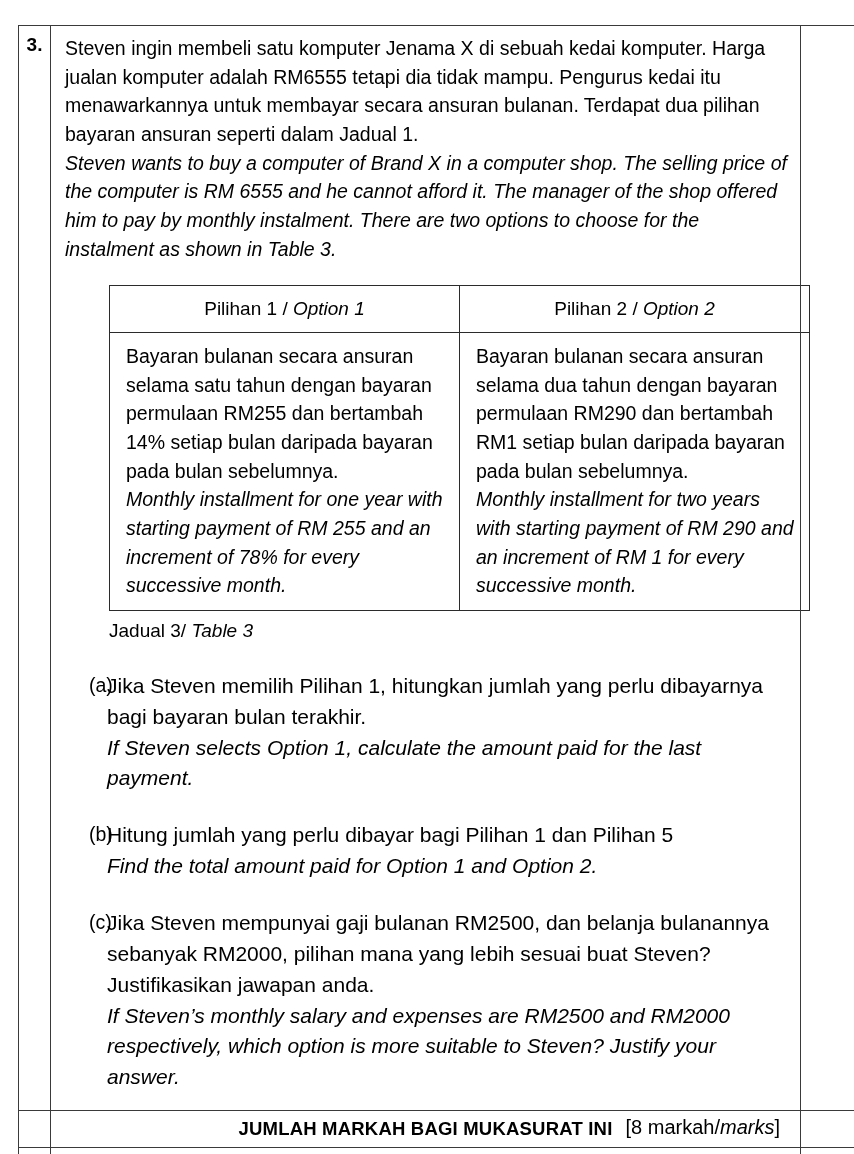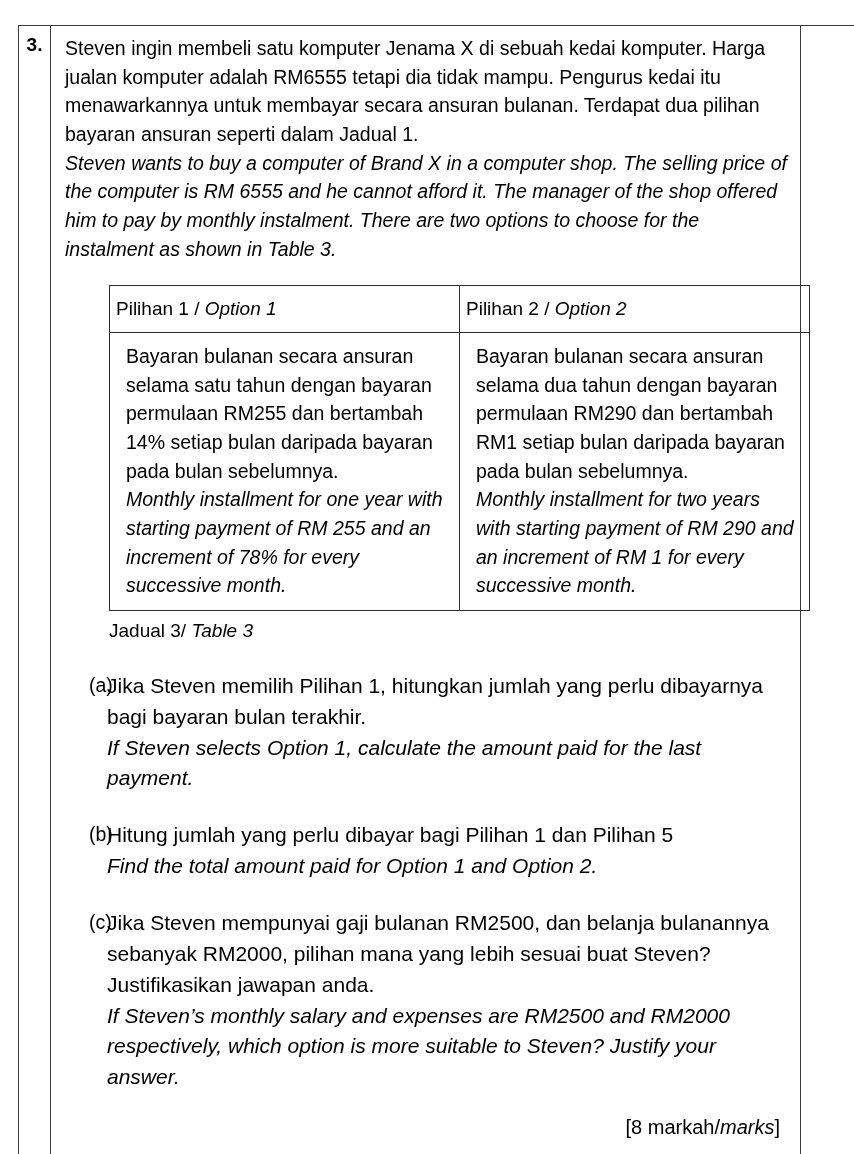--- a/index.html
+++ b/index.html
@@ -81,21 +81,21 @@
     width: 700px;
   }
   .opt-table td {
     border: 1.5px solid #2b2b2b;
     vertical-align: top;
     padding: 9px 12px 10px 16px;
     font-size: 19px;
     line-height: 1.46;
   }
   .opt-table td.head {
-    text-align: left;
+    text-align: center;
     padding: 9px 6px 9px 6px;
   }
   .opt-col-1 { width: 350px; }
   .opt-col-2 { width: 350px; }
   .it { font-style: italic; }
 
   .table-caption {
     margin: 6px 0 0 44px;
     width: 700px;
     text-align: left;
@@ -248,14 +248,28 @@
               <span>[8 markah/</span><span class="it">marks</span><span>]</span>
             </div>
 
           </div>
         </td>
         <td class="col-marks marks-cell"></td>
       </tr>
     </tbody>
   </table>
 
+  <table class="footer-table">
+    <colgroup>
+      <col class="col-no">
+      <col class="col-body">
+      <col class="col-marks">
+    </colgroup>
+    <tbody>
+      <tr>
+        <td class="col-no"></td>
+        <td class="col-body footer-label">JUMLAH MARKAH BAGI MUKASURAT INI</td>
+        <td class="col-marks"></td>
+      </tr>
+    </tbody>
+  </table>
 
 </div>
 
 </body></html>

